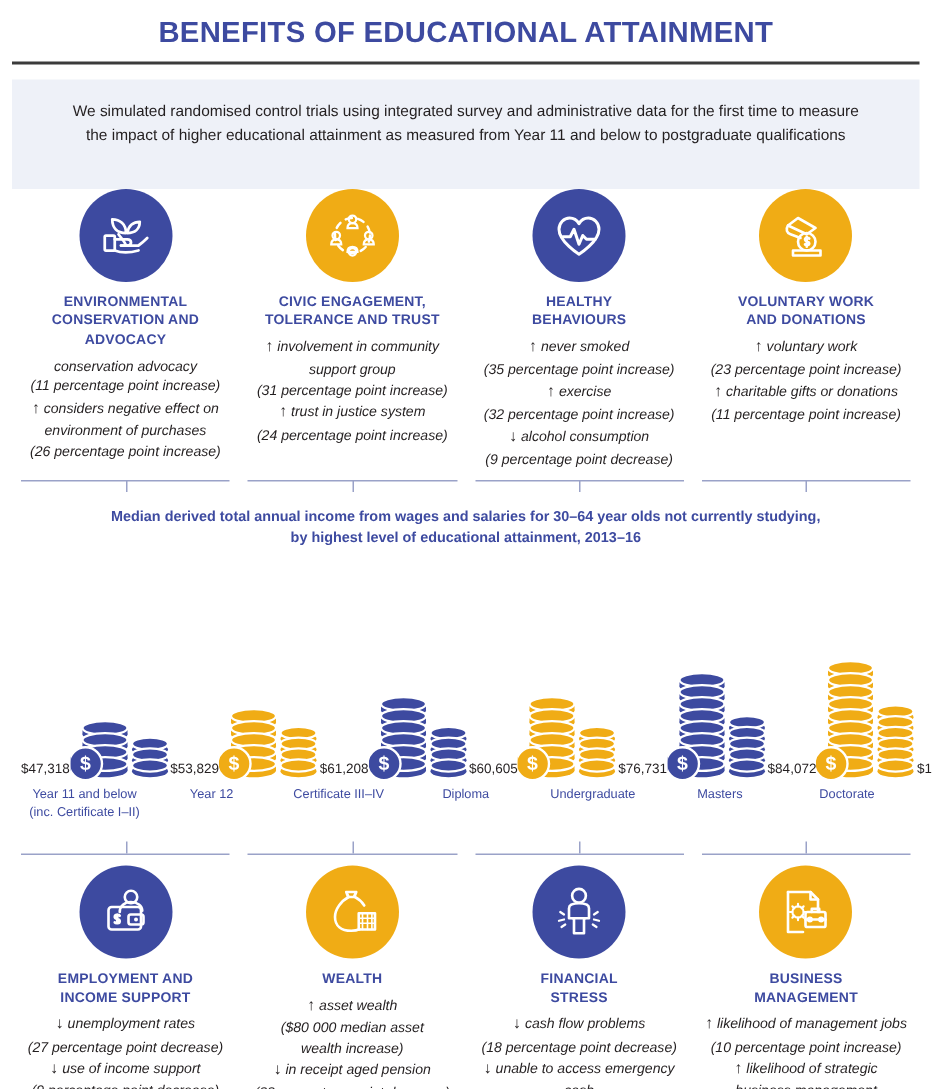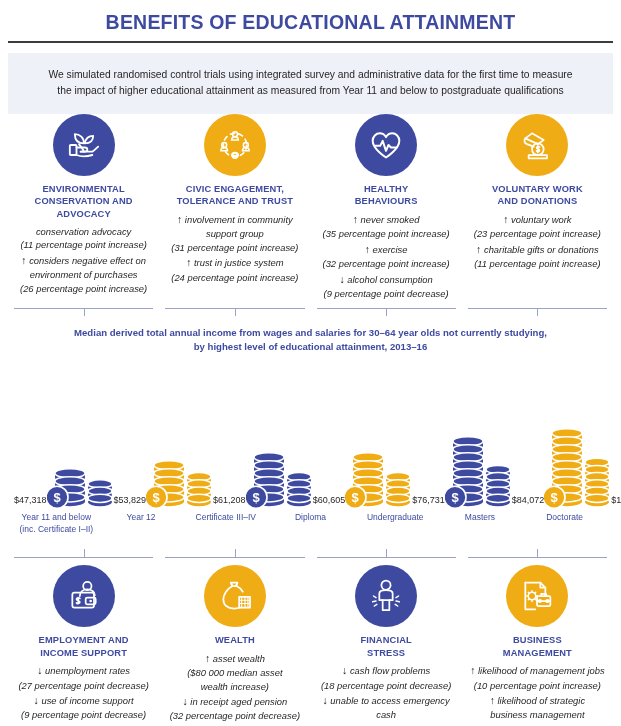--- a/index.html
+++ b/index.html
@@ -23,21 +23,21 @@
     padding-top:13px;
     line-height:1;
   }
   .title-rule{
     height:2.5px;background:#3b3b3b;
     margin:8px 8px 0 8px;
   }
   .intro{
     margin:10px 8px 0 8px;
     background:#eef1f8;
-    padding:14px 34px 15px 34px;
+    padding:14px 34px 27px 34px;
     text-align:center;
     font-size:10.3px;
     line-height:1.55;
     color:#231f20;
   }
 
   
   .row4{
     display:flex;
     margin:0 8px;

